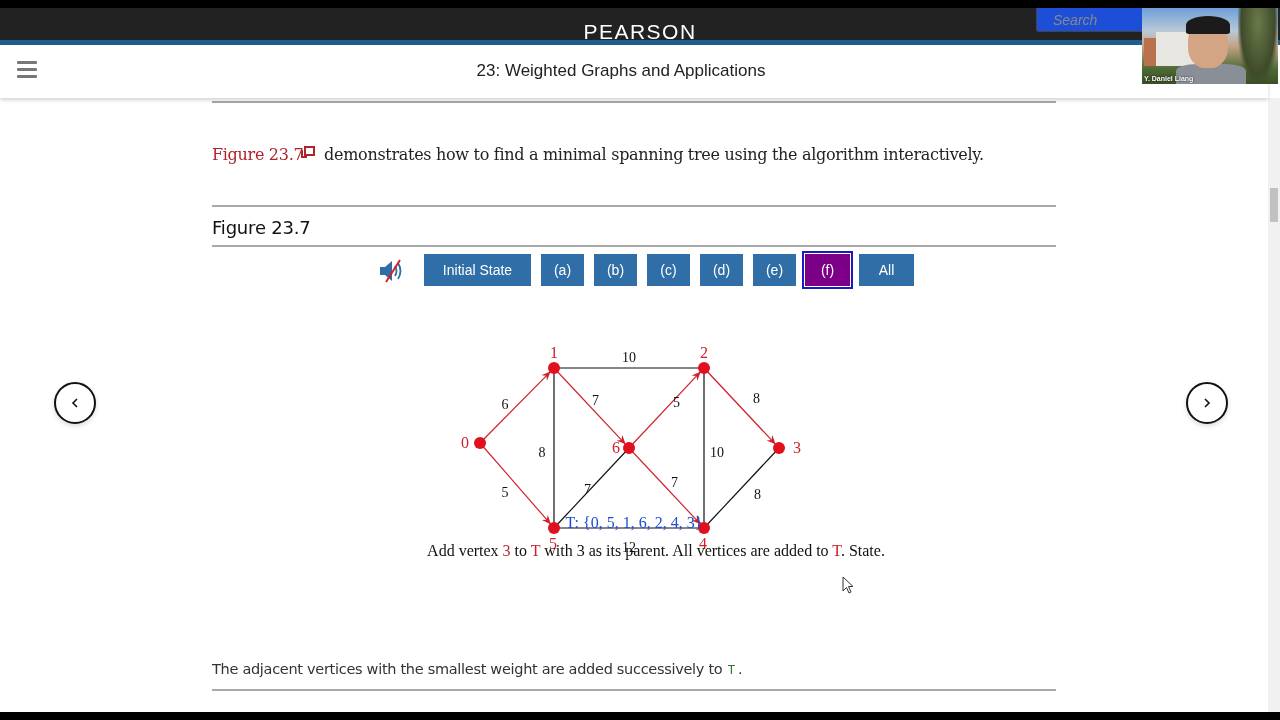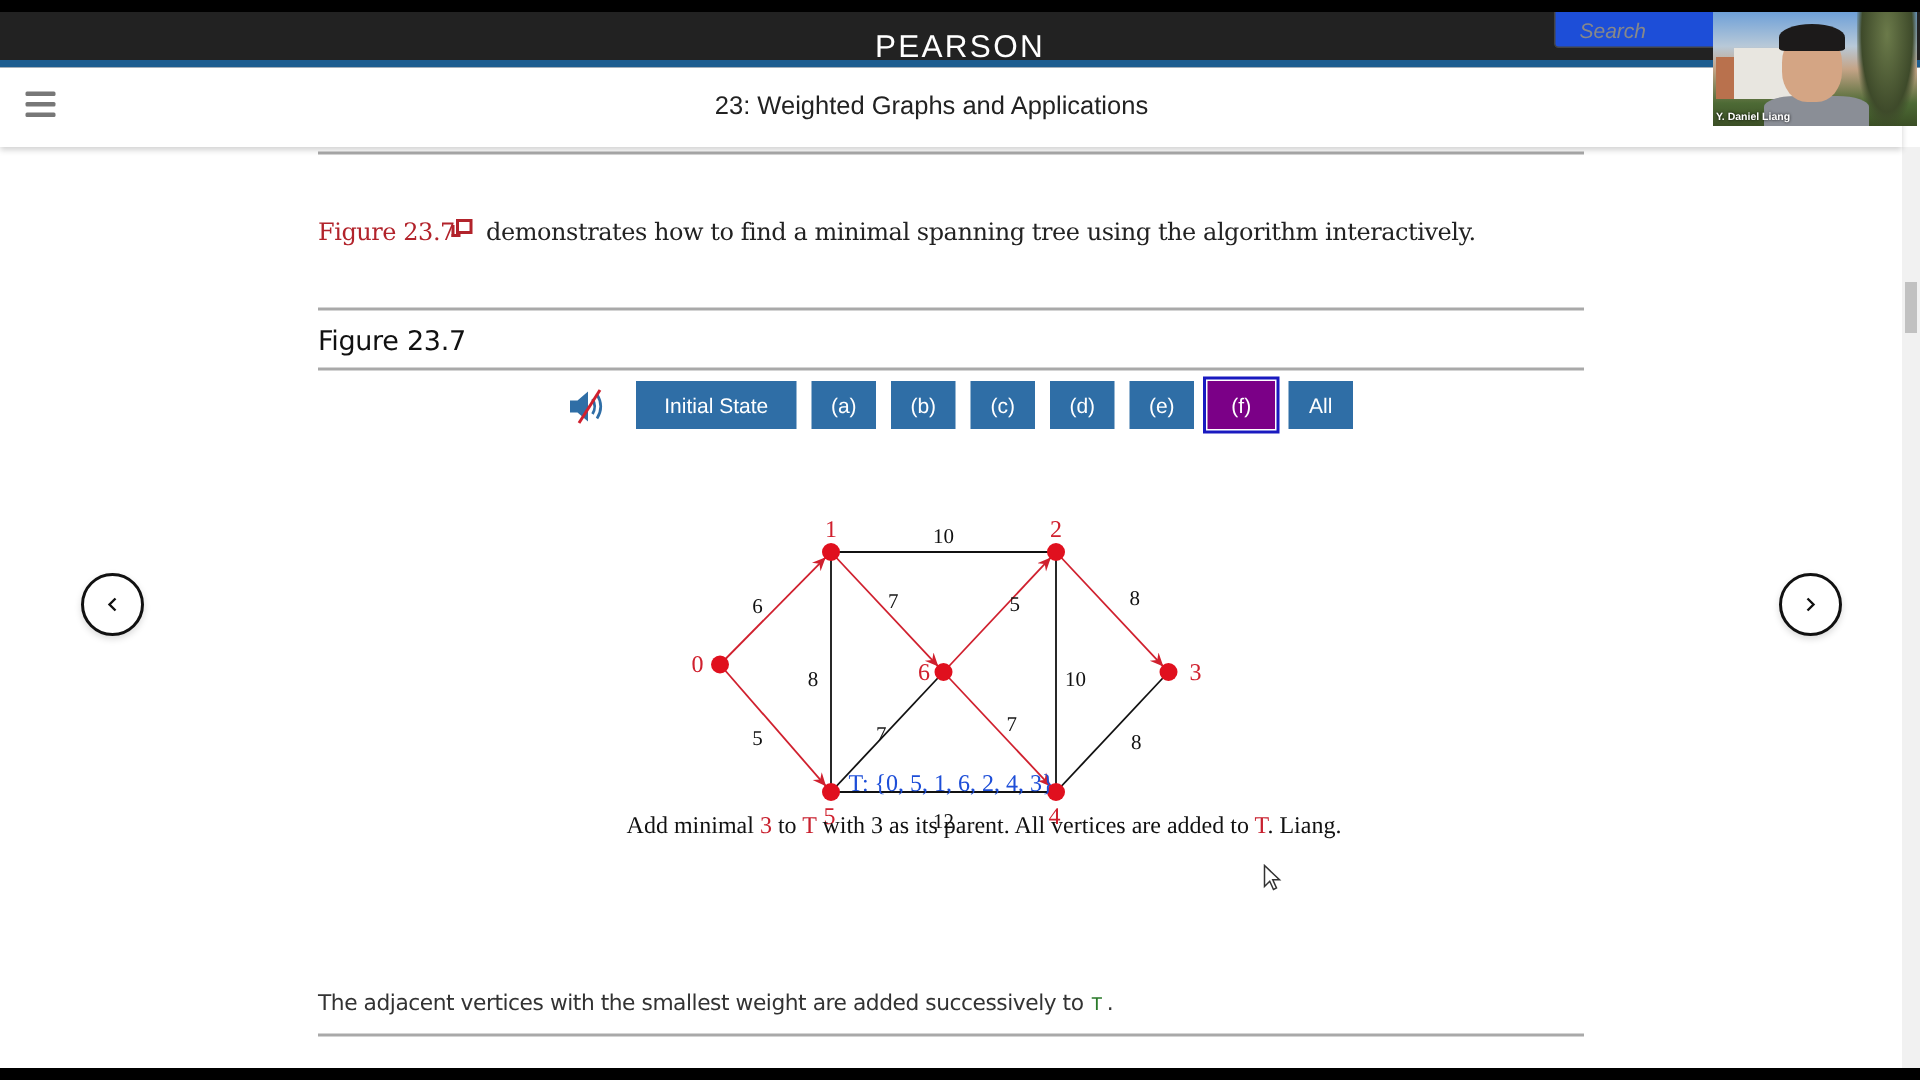--- a/index.html
+++ b/index.html
@@ -123,21 +123,21 @@
       <path d="M20 5 Q25 13 20 21" stroke="#2f6ea6" stroke-width="1.8" fill="none"></path>
       <line x1="8" y1="24" x2="22" y2="2" stroke="#d0202e" stroke-width="2"></line>
     </svg>
     <button class="btn" style="left:424px;width:107px;">Initial State</button>
     <button class="btn" style="left:541px;width:43px;">(a)</button>
     <button class="btn" style="left:594px;width:43px;">(b)</button>
     <button class="btn" style="left:647px;width:43px;">(c)</button>
     <button class="btn" style="left:700px;width:43px;">(d)</button>
     <button class="btn" style="left:753px;width:43px;">(e)</button>
     <button class="btn active" style="left:805px;width:45px;">(f)</button>
-    <button class="btn" style="left:859px;width:43px;">All</button>
+    <button class="btn" style="left:859px;width:55px;">All</button>
   </div>
 
   <svg class="graph" id="graph" width="380" height="270" style="font-family:'Liberation Serif', serif;">
     <defs>
       <marker id="arrow" markerWidth="10" markerHeight="10" refX="9" refY="5" orient="auto" markerUnits="userSpaceOnUse">
         <path d="M0 1 L9 5 L0 9 L3 5 Z" fill="#d0202e"></path>
       </marker>
     </defs>
     <g id="edges">
         <line marker-end="url(#arrow)" x1="40" y1="153" x2="110.48827359802713" y2="81.55918216416168" stroke="#d0202e" stroke-width="1.2"></line>
@@ -179,21 +179,21 @@
         <circle cx="264" cy="238" r="6" fill="#e0101e"></circle>
         <text x="263" y="259" text-anchor="middle" font-size="16" fill="#d0202e">4</text>
         <circle cx="114" cy="238" r="6" fill="#e0101e"></circle>
         <text x="113" y="259" text-anchor="middle" font-size="16" fill="#d0202e">5</text>
         <circle cx="189" cy="158" r="6" fill="#e0101e"></circle>
         <text x="176" y="163" text-anchor="middle" font-size="16" fill="#d0202e">6</text>
       </g>
   </svg>
 
   <div class="tset">T: {0, 5, 1, 6, 2, 4, 3}</div>
-  <div class="step-desc"><span>Add minimal </span><span class="red">3</span><span> to </span><span class="red">T</span><span> with 3 as its parent. All vertices are added to </span><span class="red">T</span><span>. Liang.</span></div>
+  <div class="step-desc"><span>Add vertex </span><span class="red">3</span><span> to </span><span class="red">T</span><span> with 3 as its parent. All vertices are added to </span><span class="red">T</span><span>. State.</span></div>
 
   <div class="nav-btn" style="left:54px;">
     <svg width="12" height="12" viewBox="0 0 12 12">
         <path d="M8 2 L4 6 L8 10" stroke="#111" stroke-width="1.6" fill="none"></path>
       </svg>
   </div>
   <div class="nav-btn" style="left:1186px;">
     <svg width="12" height="12" viewBox="0 0 12 12">
         <path d="M4 2 L8 6 L4 10" stroke="#111" stroke-width="1.6" fill="none"></path>
       </svg>

